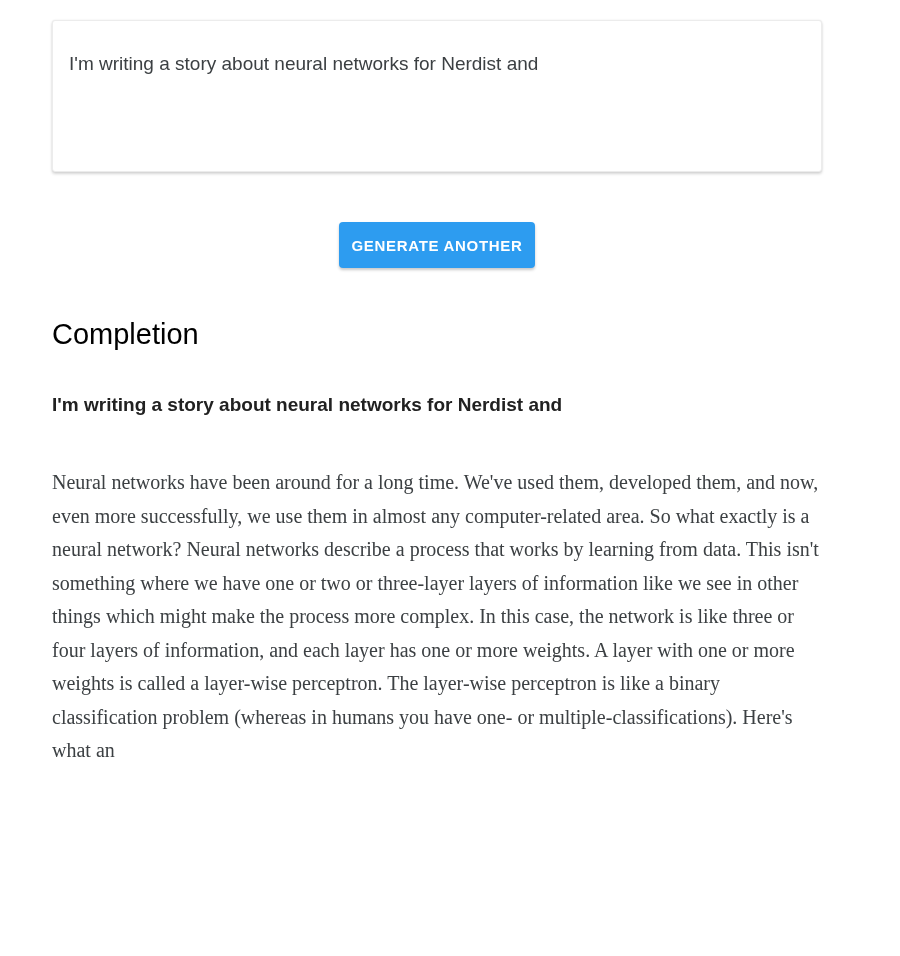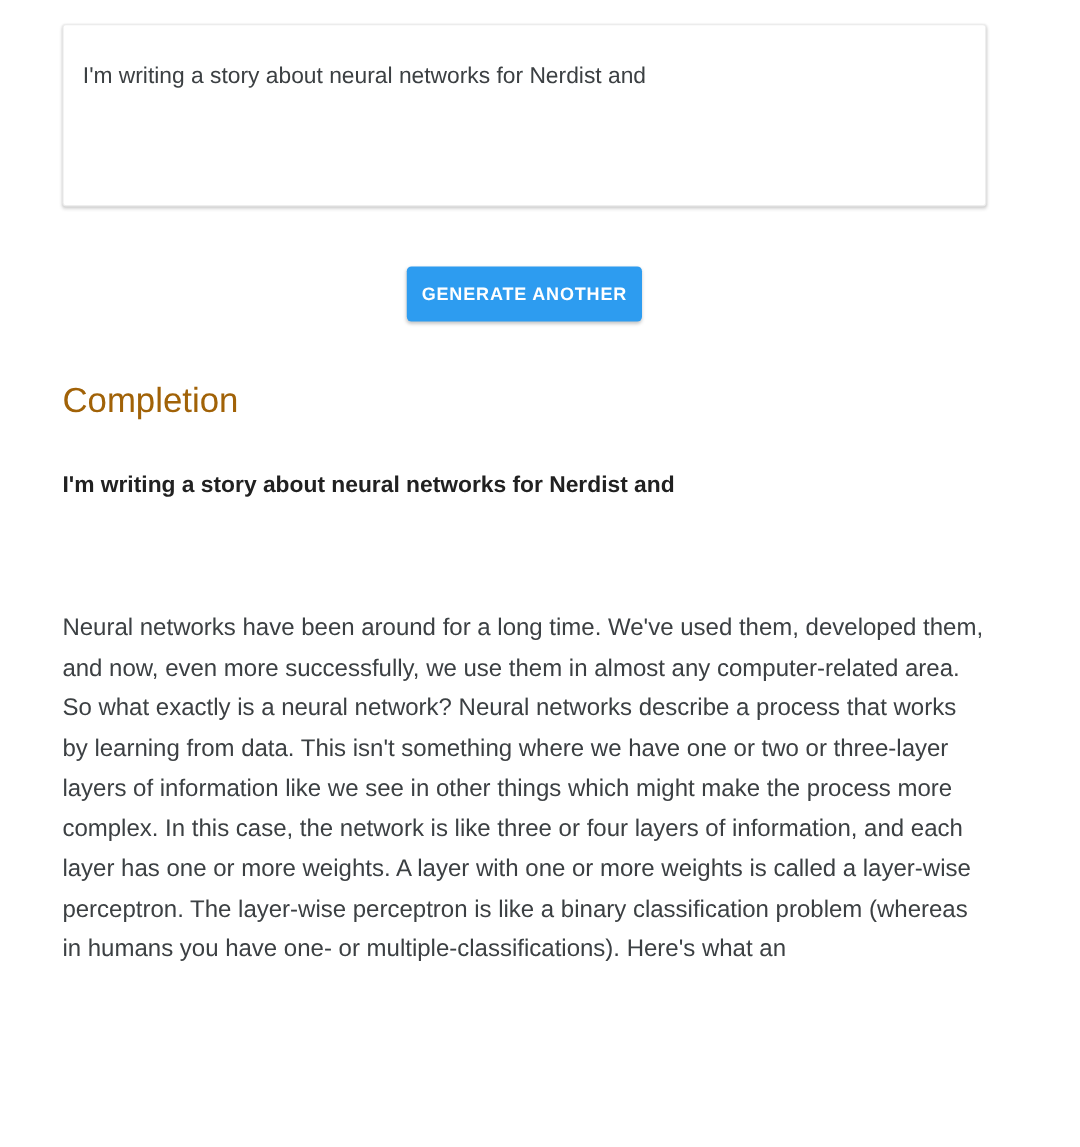--- a/index.html
+++ b/index.html
@@ -61,39 +61,40 @@
     font-weight: bold;
     letter-spacing: 0.7px;
     box-shadow: 0 2px 3px rgba(0,0,0,0.22);
     cursor: pointer;
   }
   .completion-heading {
     margin: 49px 0 0 0;
     font-size: 29px;
     font-weight: 400;
     line-height: 34px;
-    color: #a16207;
+    color: #000000;
   }
   .prompt-echo {
     margin: 40px 0 0 0;
     font-size: 19px;
     font-weight: bold;
     line-height: 27px;
     color: #212121;
     width: 770px;
   }
   .completion-paragraph {
     margin: 33px 0 0 0;
     font-size: 20px;
     line-height: 33.5px;
     color: #3c4043;
     width: 770px;
   }
   .completion-paragraph.second {
-    margin-top: 89px;
+    margin-top: 48px;
+    font-family: Liberation Serif, serif;
   }
 </style>
 </head>
 <body>
 
 <div class="page">
   <div class="content">
 
     <div class="prompt-card">
       <textarea class="prompt-input" spellcheck="false" style="">I'm writing a story about neural networks for Nerdist and</textarea>

